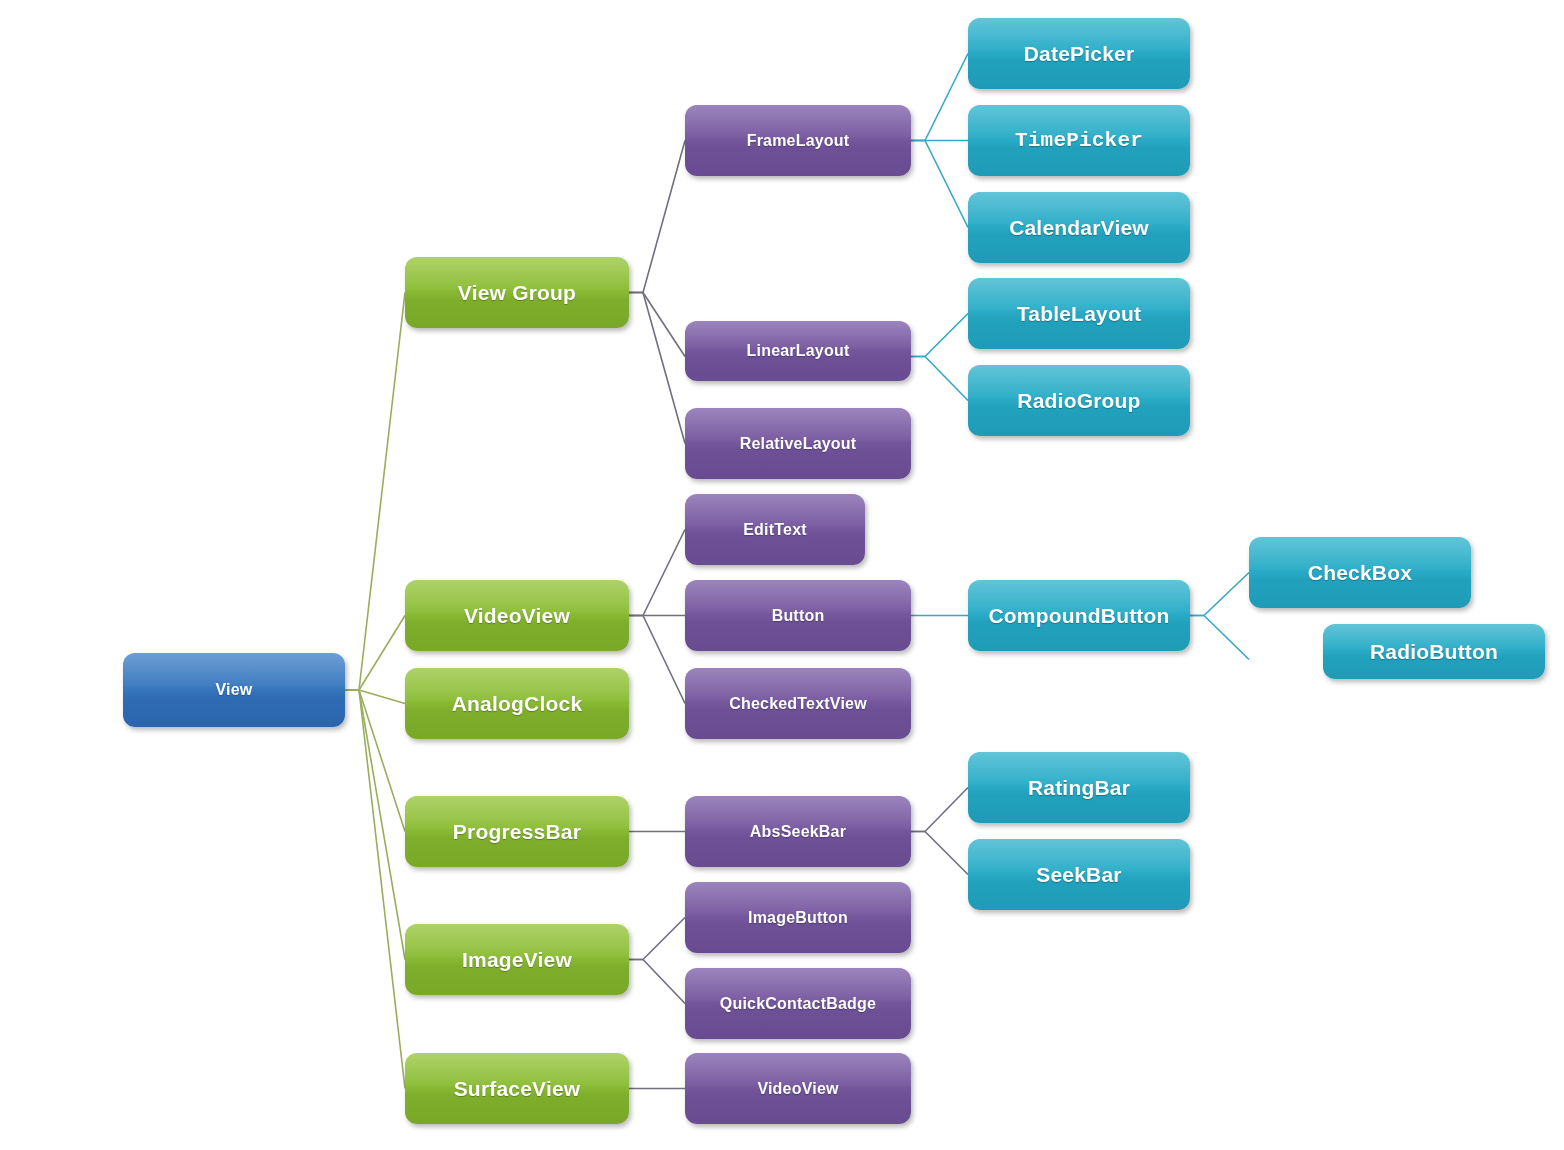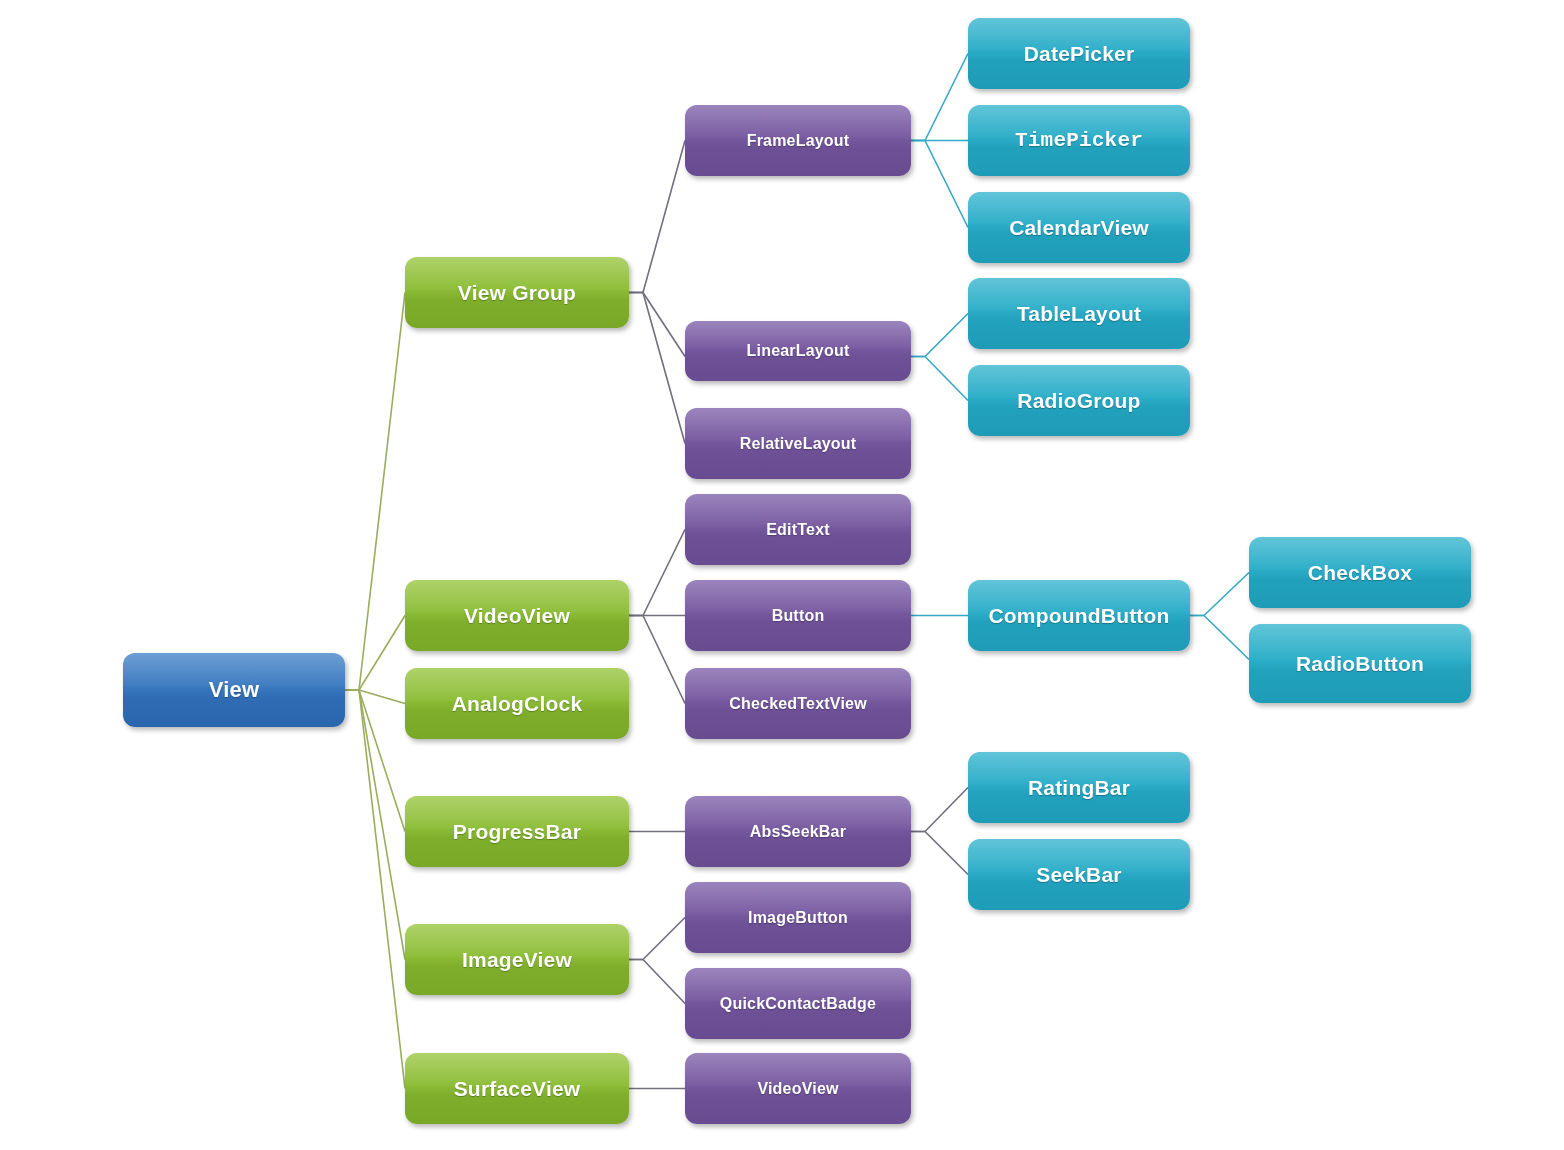--- a/index.html
+++ b/index.html
@@ -53,21 +53,21 @@
     position: absolute;
     left: 0; right: 0; top: 0;
     height: 46%;
     background: linear-gradient(to bottom, rgba(255,255,255,0.22), rgba(255,255,255,0.02));
     pointer-events: none;
     z-index: 1;
   }
 
   .lvl-root {
     background: linear-gradient(to bottom, #4383c8 0%, #3a79bf 45%, #2f6cb4 60%, #2a66ae 100%);
-    font-size: 22px;
+    font-size: 16px;
     justify-content: center;
   }
   .lvl-green {
     background: linear-gradient(to bottom, #97c63f 0%, #8cbd37 45%, #7fae2c 60%, #79a828 100%);
     font-size: 21px;
   }
   .lvl-purple {
     background: linear-gradient(to bottom, #7f62ab 0%, #77599f 45%, #6d5096 60%, #684b90 100%);
     font-size: 16px;
   }
@@ -132,21 +132,21 @@
       </div>
       <div class="node lvl-purple" style="left: 685px; top: 105px; width: 226px; height: 71px;">
         <span class="label">FrameLayout</span>
       </div>
       <div class="node lvl-purple" style="left: 685px; top: 321px; width: 226px; height: 60px;">
         <span class="label">LinearLayout</span>
       </div>
       <div class="node lvl-purple" style="left: 685px; top: 408px; width: 226px; height: 71px;">
         <span class="label">RelativeLayout</span>
       </div>
-      <div class="node lvl-purple" style="left: 685px; top: 494px; width: 226px; height: 71px;">
+      <div class="node lvl-purple" style="left: 685px; top: 494px; width: 180px; height: 71px;">
         <span class="label">EditText</span>
       </div>
       <div class="node lvl-purple" style="left: 685px; top: 580px; width: 226px; height: 71px;">
         <span class="label">Button</span>
       </div>
       <div class="node lvl-purple" style="left: 685px; top: 668px; width: 226px; height: 71px;">
         <span class="label">CheckedTextView</span>
       </div>
       <div class="node lvl-purple" style="left: 685px; top: 796px; width: 226px; height: 71px;">
         <span class="label">AbsSeekBar</span>
@@ -180,17 +180,17 @@
       </div>
       <div class="node lvl-cyan" style="left: 968px; top: 752px; width: 222px; height: 71px;">
         <span class="label">RatingBar</span>
       </div>
       <div class="node lvl-cyan" style="left: 968px; top: 839px; width: 222px; height: 71px;">
         <span class="label">SeekBar</span>
       </div>
       <div class="node lvl-cyan" style="left: 1249px; top: 537px; width: 222px; height: 71px;">
         <span class="label">CheckBox</span>
       </div>
-      <div class="node lvl-cyan" style="left: 1249px; top: 624px; width: 222px; height: 79px;">
+      <div class="node lvl-cyan" style="left: 1323px; top: 624px; width: 222px; height: 55px;">
         <span class="label">RadioButton</span>
       </div>
     </div>
 </div>
 
 </body></html>

